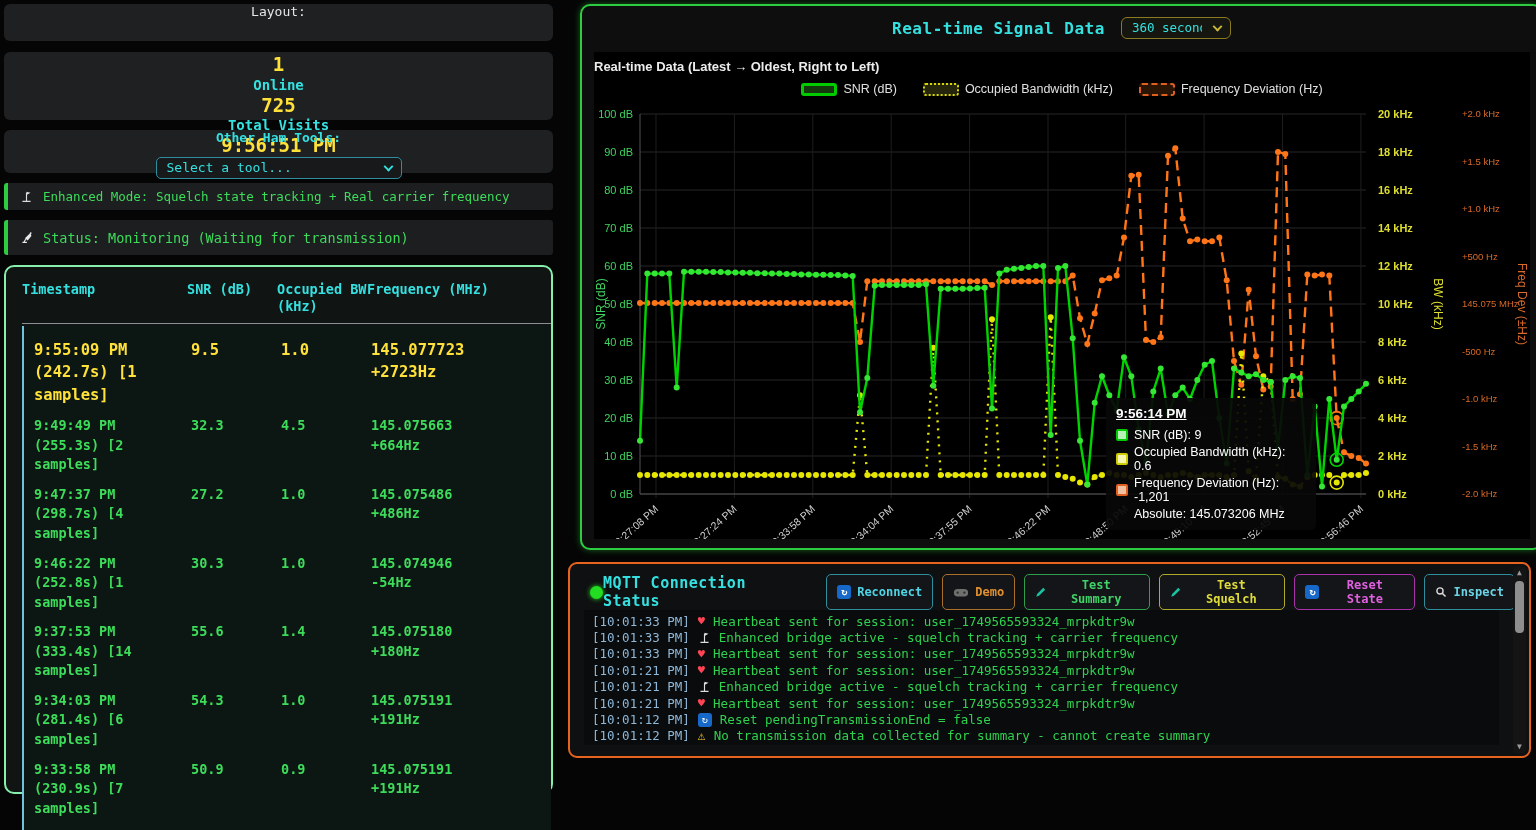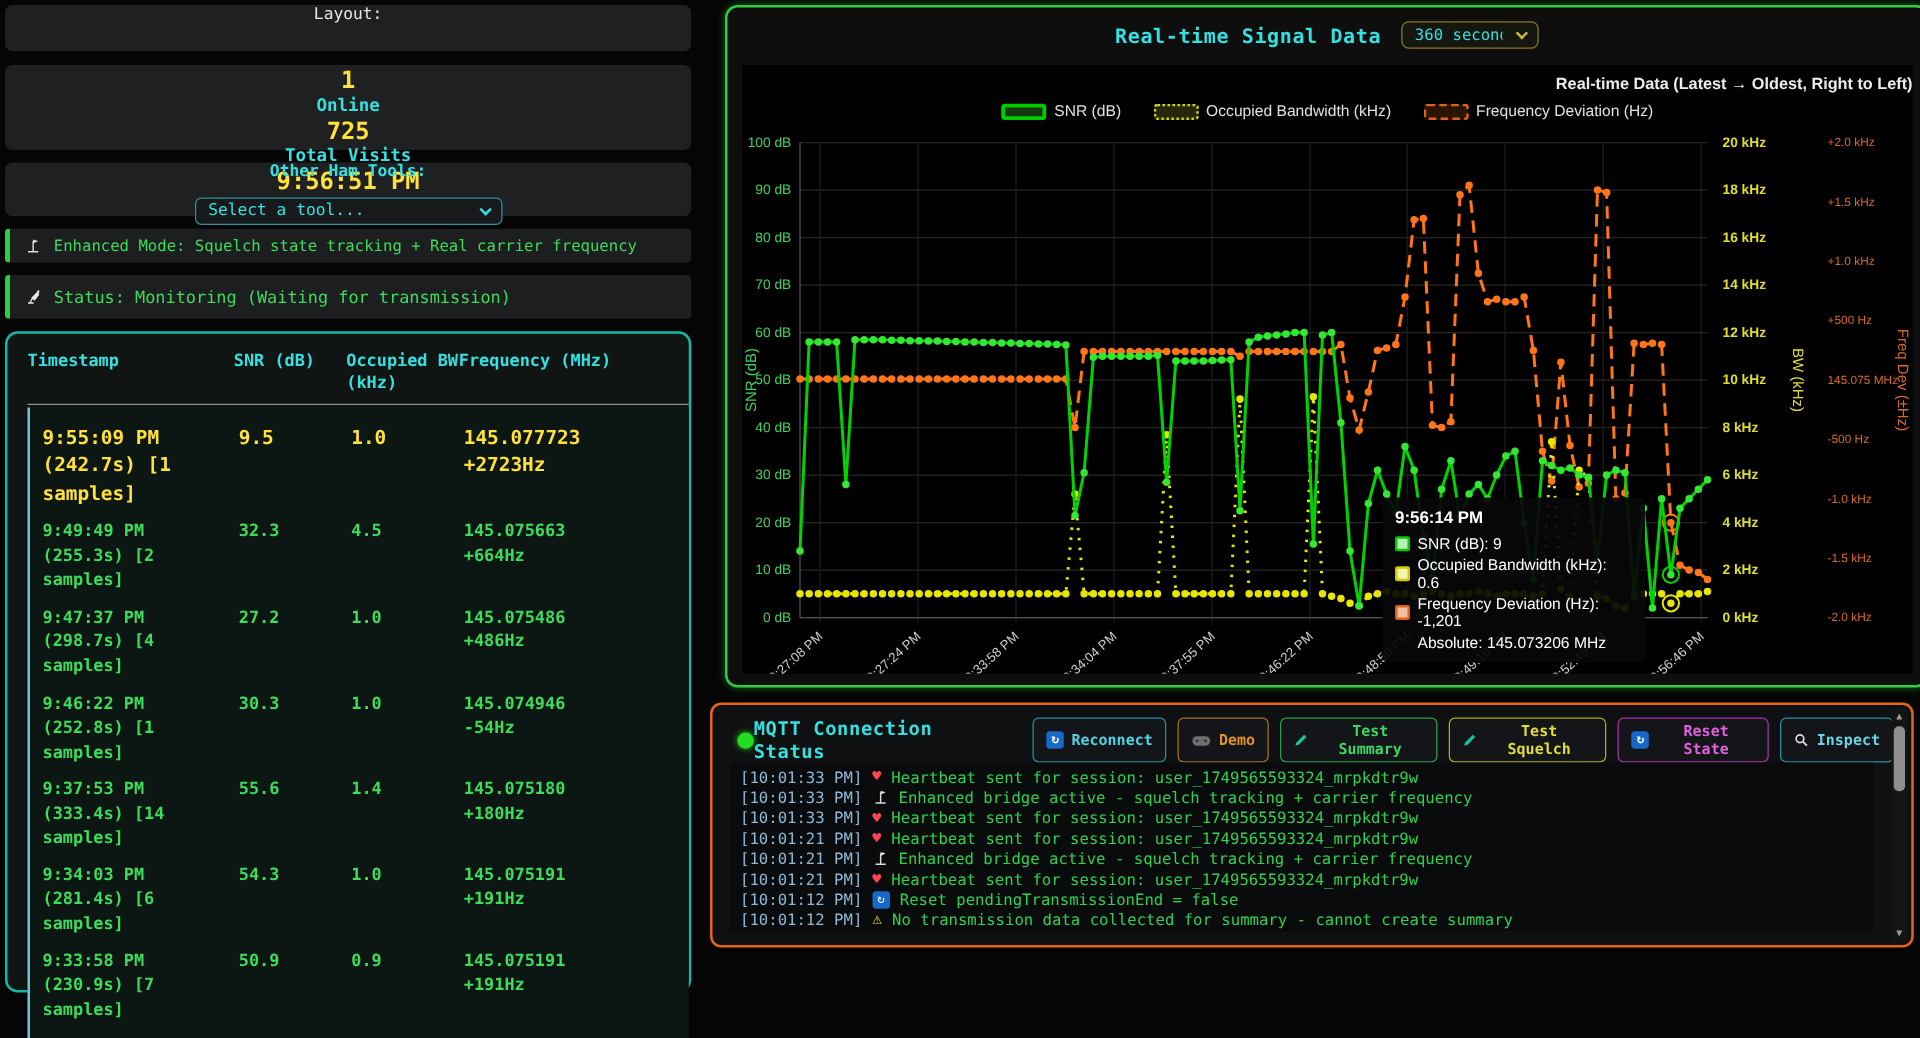--- a/index.html
+++ b/index.html
@@ -27,51 +27,51 @@
   .stat .l { color:#35e0e0; font-weight:bold; font-size:14px; }
 
   .tools-panel { height:43px; display:flex; align-items:center; gap:12px; padding:0 16px; margin-bottom:10px; }
   .tools-panel label { color:#35e0e0; font-size:13px; font-weight:bold; }
 
   .bar { background:#1c1e20; border-left:4px solid #2ecc40; border-radius:3px;
     display:flex; align-items:center; gap:10px; padding:0 12px; margin-bottom:10px; color:#3ddc5a; }
   .enhanced-bar { height:27px; font-size:12.5px; }
   .status-bar { height:35px; font-size:13.5px; }
 
-  .table-panel { border:2px solid #14b8a6; border-radius:10px; background:#101412; height:529px; padding:14px 0 12px 16px; }
+  .table-panel { border:2px solid #86efac; border-radius:10px; background:#101412; height:529px; padding:14px 0 12px 16px; }
   .thead { display:grid; grid-template-columns:165px 90px 90px 1fr; color:#35e0e0; font-weight:bold;
     font-size:13.5px; line-height:1.25; padding-bottom:8px; border-bottom:1px solid #8a9096; }
   .tbody { margin-top:2px; border-left:2px solid #6fc3df; background:#0c1613; padding:8px 0 10px 10px; }
   .trow { display:grid; grid-template-columns:157px 90px 90px 1fr; padding:5px 0; font-weight:bold;
     font-size:13.5px; line-height:1.45; color:#3ddc5a; }
   .trow.hl { color:#ffe13a; font-size:15.5px; }
   .trow .c { padding-right:6px; word-wrap:break-word; }
 
   
   .chart-panel { position:absolute; left:580px; top:4px; width:963px; height:546px;
     border:2px solid #2ecc40; border-radius:10px; background:#0d0e0d; box-shadow:0 0 7px rgba(46,204,64,.45); }
   .chart-header { height:44px; display:flex; align-items:center; justify-content:center; gap:16px; }
   .chart-title { color:#35e0e0; font-weight:bold; font-size:16px; letter-spacing:.5px; }
   .range-wrap select { border:1.5px solid #8a7a22; background:#15160f; width:110px; font-size:12.5px; border-radius:6px; }
   .range-wrap .chev { border-color:#c9b83a; }
   .chart-inner { position:absolute; left:12px; top:46px; width:936px; height:487px; background:#000; }
-  .chart-subtitle { position:absolute; top:7px; width:100%; text-align:right; color:#ececec;
+  .chart-subtitle { position:absolute; top:7px; width:100%; text-align:left; color:#ececec;
     font:bold 13px "Liberation Sans",sans-serif; }
   .legend { position:absolute; top:30px; width:100%; display:flex; justify-content:center; align-items:center; gap:10px;
     font:12.5px "Liberation Sans",sans-serif; color:#e0e0e0; }
   .lg-item { display:flex; align-items:center; gap:6px; margin:0 8px; }
   .sw { width:36px; height:13px; border-radius:3px; }
   .sw-snr { background:#16380f; border:3px solid #00cc00; }
   .sw-bw  { background:#26260c; border:2px dotted #d6d600; }
   .sw-dev { background:#2a1505; border:2px dashed #e06020; }
   #plot-box { position:absolute; left:0; top:0; width:936px; height:487px; }
 
   .tooltip { position:absolute; left:512px; top:346px; width:210px; background:rgba(8,8,8,.93);
     border-radius:5px; padding:8px 10px 9px; color:#fff; font:12.5px "Liberation Sans",sans-serif; z-index:5; }
-  .tooltip .tt-title { font-weight:bold; font-size:13.5px; margin-bottom:7px; }
+  .tooltip .tt-title { font-weight:bold; font-size:13.5px; margin-bottom:7px;text-decoration:underline; }
   .tt-row { display:flex; align-items:center; gap:6px; margin:3px 0; }
   .tt-sw { width:12px; height:12px; border-radius:2px; flex:0 0 auto; }
   .tt-abs { padding-left:18px; margin-top:2px; }
 
   
   .mqtt-panel { position:absolute; left:568px; top:562px; width:963px; height:196px;
     border:2px solid #e8641e; border-radius:9px; background:#0f1011; }
   .mqtt-header { display:flex; align-items:center; padding:10px 14px 6px 20px; }
   .mqtt-dot { width:13px; height:13px; border-radius:50%; background:#22dd22; box-shadow:0 0 5px #22dd22; }
   .mqtt-title { color:#35e0e0; font-weight:bold; font-size:15px; letter-spacing:.5px; margin-right:14px; }

